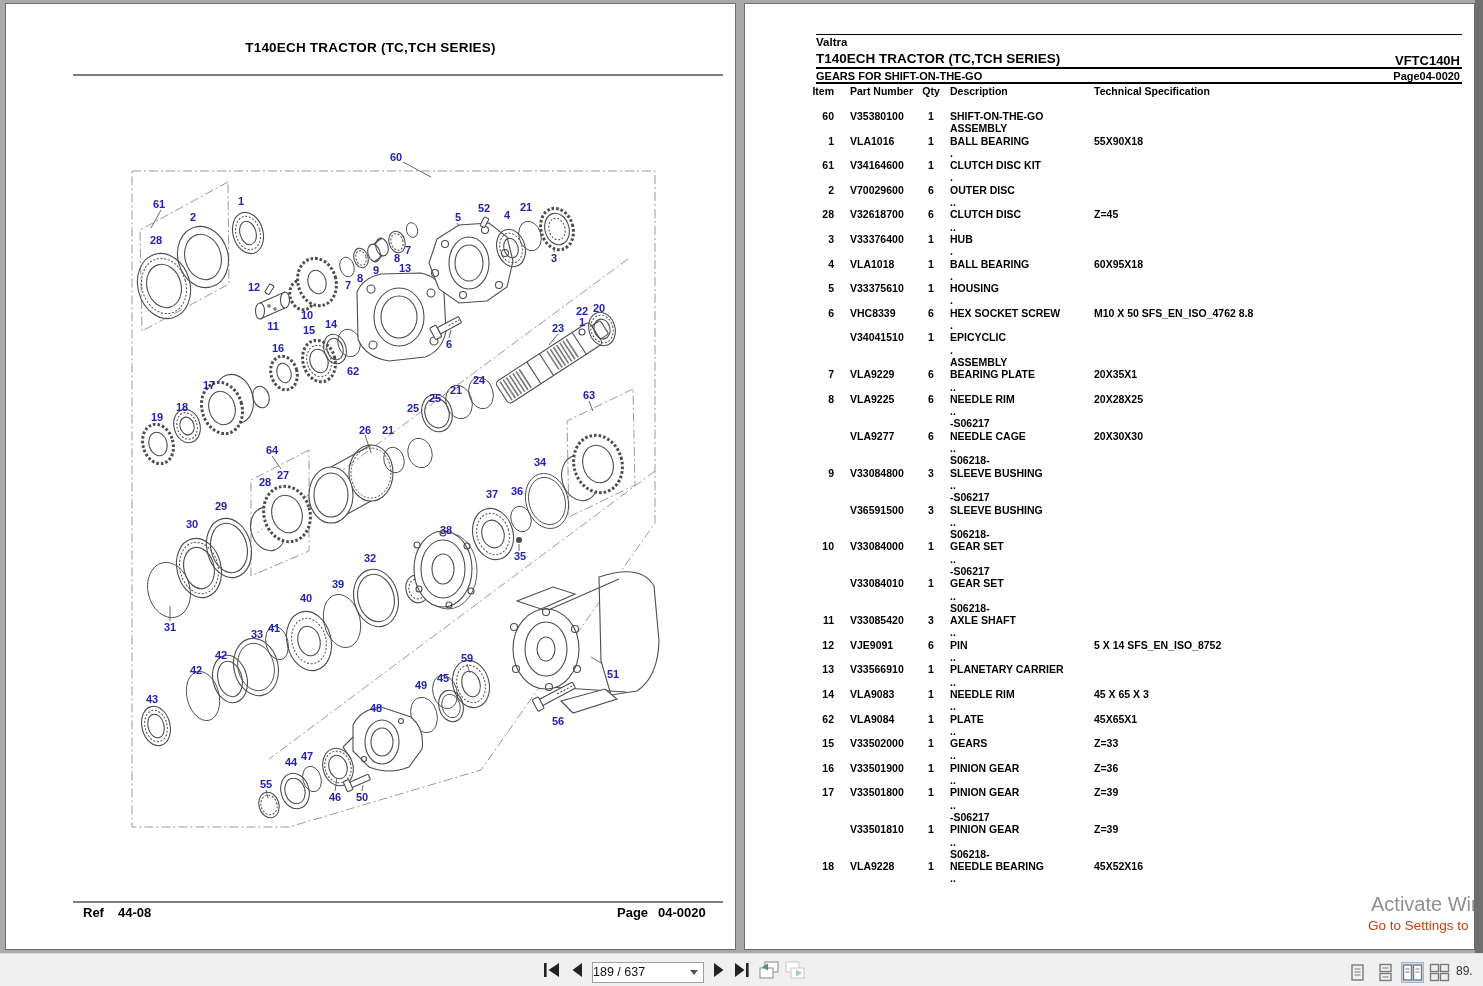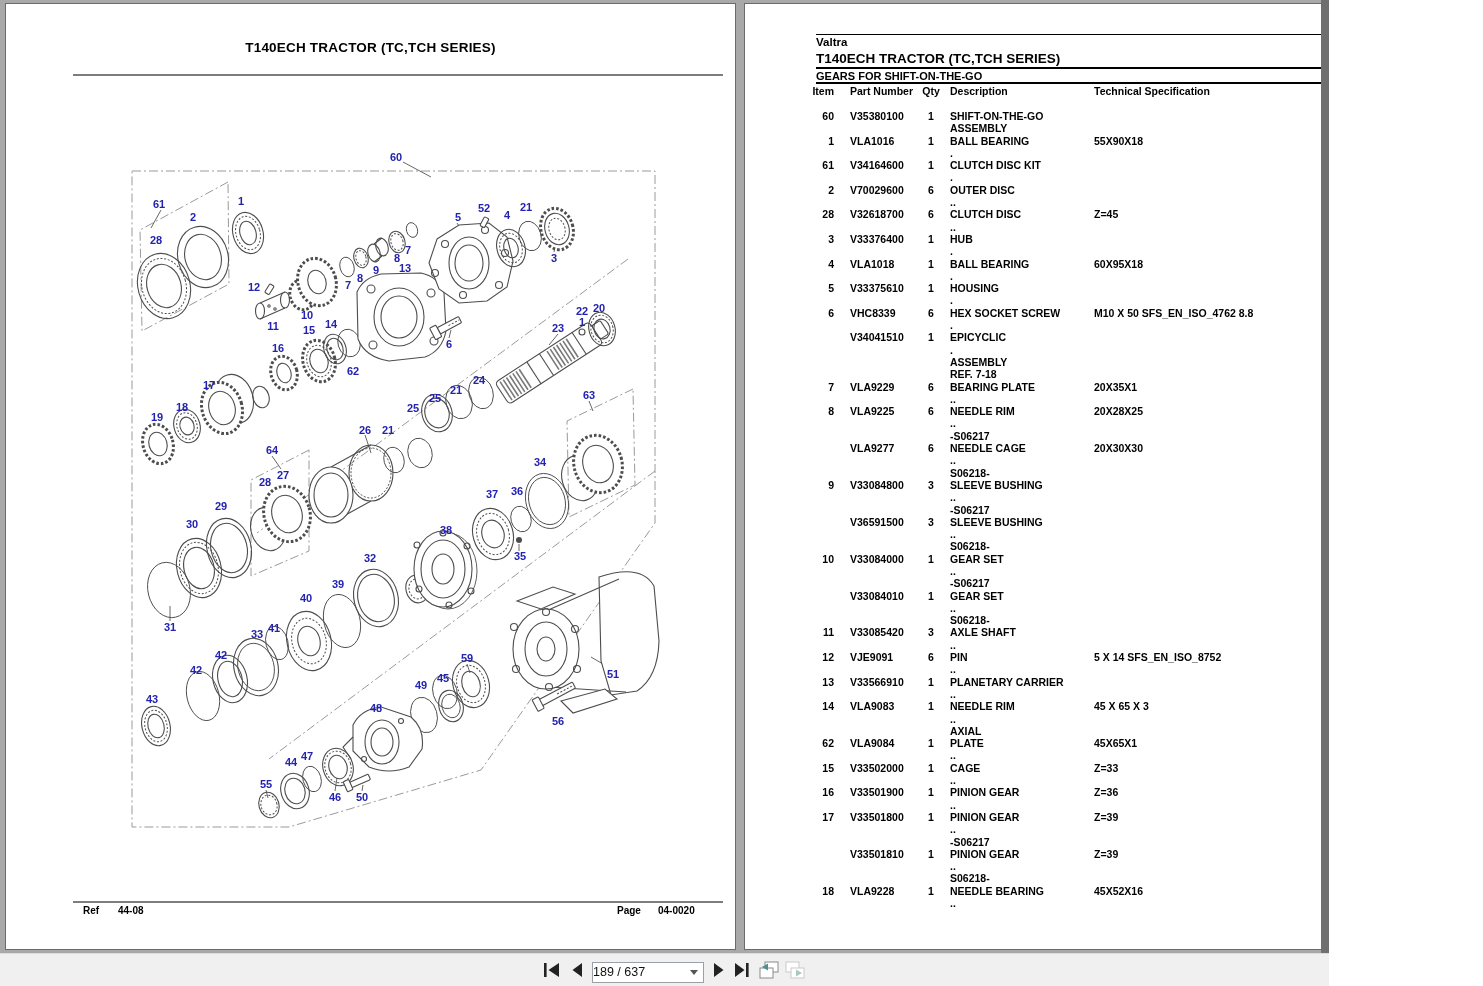--- a/index.html
+++ b/index.html
@@ -1,30 +1,30 @@
 <!DOCTYPE html>
 <html><head>
 <meta charset="utf-8">
 <style>
   html,body{margin:0;padding:0}
-  .stage{position:relative;width:1329px;height:986px;background:#a9a9a9;overflow:hidden;
+  .stage{position:relative;width:1483px;height:986px;background:#a9a9a9;overflow:hidden;
          font-family:"Liberation Sans",sans-serif;color:#000}
   .page{position:absolute;top:3px;width:729px;height:945px;background:#fff;
         border:1px solid #6b6b6b;overflow:hidden}
   #pageL{left:5px}
   #pageR{left:744px}
 
   
   .ltitle{position:absolute;left:0;width:100%;text-align:center;font-weight:bold}
   #lt1{top:36px;font-size:13.5px;letter-spacing:.2px}
   #lt2{top:52px;font-size:15.5px}
   .grule{position:absolute;left:67px;width:650px;height:2px;background:#7d7d7d}
   #lruleTop{top:70px}
   #lruleBot{top:897px}
-  .lfoot{position:absolute;font-weight:bold;font-size:10px;top:901px;white-space:nowrap}
+  .lfoot{position:absolute;font-weight:bold;font-size:13px;top:901px;white-space:nowrap}
 
   
   .rp{position:absolute;font-weight:bold;white-space:nowrap}
   .krule{position:absolute;left:71px;width:646px;background:#000}
   
   #tlines{position:absolute;left:66px;top:106px;width:650px;font-weight:bold;font-size:10.5px}
   .tl{position:relative;height:12.3px}
   .c{position:absolute;top:0;white-space:nowrap}
   .ci{left:0;width:23px;text-align:right}
   .cp{left:39px}
@@ -592,27 +592,20 @@
           <span class="c ct"></span>
         </div>
         <div class="tl">
           <span class="c ci"></span>
           <span class="c cp"></span>
           <span class="c cq"></span>
           <span class="c cd">ASSEMBLY</span>
           <span class="c ct"></span>
         </div>
         <div class="tl">
-          <span class="c ci"></span>
-          <span class="c cp"></span>
-          <span class="c cq"></span>
-          <span class="c cd">REF. 7-18</span>
-          <span class="c ct"></span>
-        </div>
-        <div class="tl">
           <span class="c ci">7</span>
           <span class="c cp">VLA9229</span>
           <span class="c cq">6</span>
           <span class="c cd">BEARING PLATE</span>
           <span class="c ct">20X35X1</span>
         </div>
         <div class="tl">
           <span class="c ci"></span>
           <span class="c cp"></span>
           <span class="c cq"></span>
@@ -795,45 +788,38 @@
           <span class="c ct">45 X 65 X 3</span>
         </div>
         <div class="tl">
           <span class="c ci"></span>
           <span class="c cp"></span>
           <span class="c cq"></span>
           <span class="c cd">..</span>
           <span class="c ct"></span>
         </div>
         <div class="tl">
-          <span class="c ci"></span>
-          <span class="c cp"></span>
-          <span class="c cq"></span>
-          <span class="c cd">AXIAL</span>
-          <span class="c ct"></span>
-        </div>
-        <div class="tl">
           <span class="c ci">62</span>
           <span class="c cp">VLA9084</span>
           <span class="c cq">1</span>
           <span class="c cd">PLATE</span>
           <span class="c ct">45X65X1</span>
         </div>
         <div class="tl">
           <span class="c ci"></span>
           <span class="c cp"></span>
           <span class="c cq"></span>
           <span class="c cd">..</span>
           <span class="c ct"></span>
         </div>
         <div class="tl">
           <span class="c ci">15</span>
           <span class="c cp">V33502000</span>
           <span class="c cq">1</span>
-          <span class="c cd">CAGE</span>
+          <span class="c cd">GEARS</span>
           <span class="c ct">Z=33</span>
         </div>
         <div class="tl">
           <span class="c ci"></span>
           <span class="c cp"></span>
           <span class="c cq"></span>
           <span class="c cd">..</span>
           <span class="c ct"></span>
         </div>
         <div class="tl">

